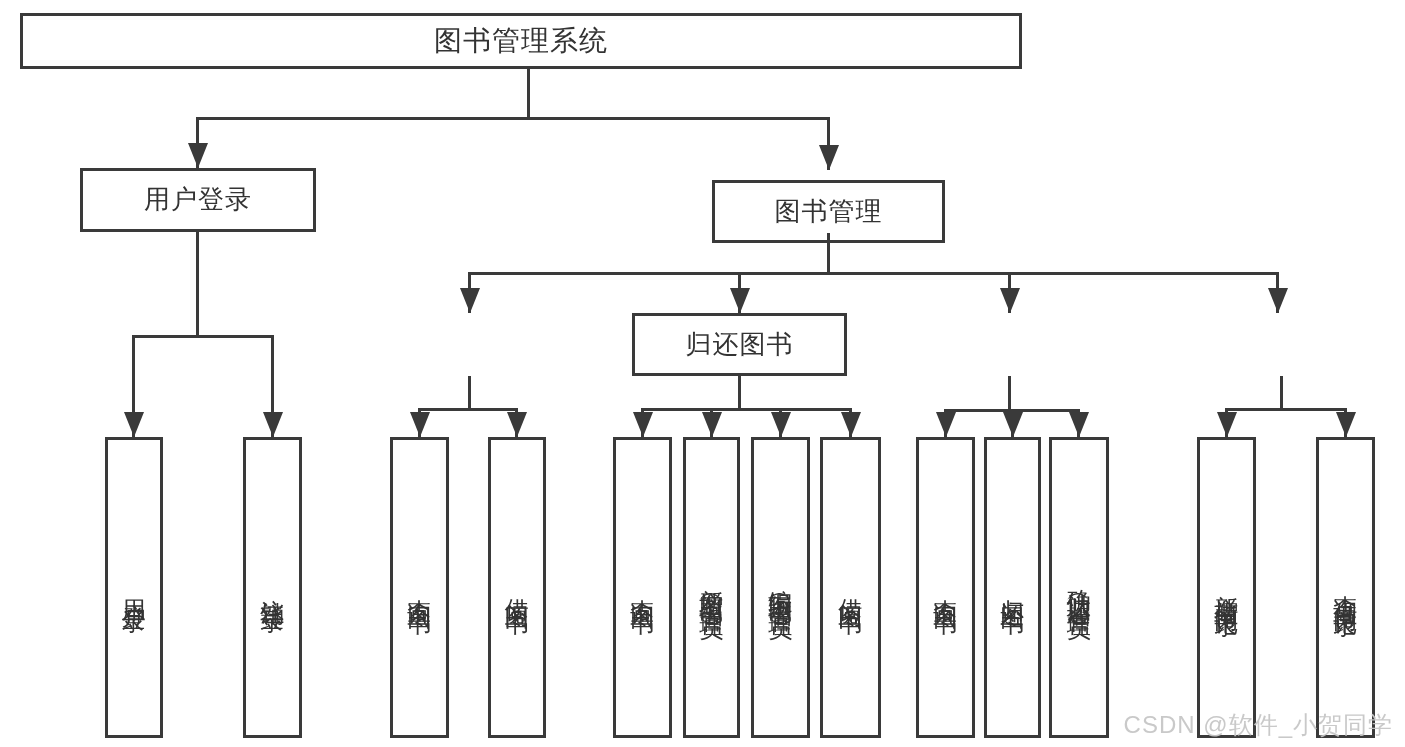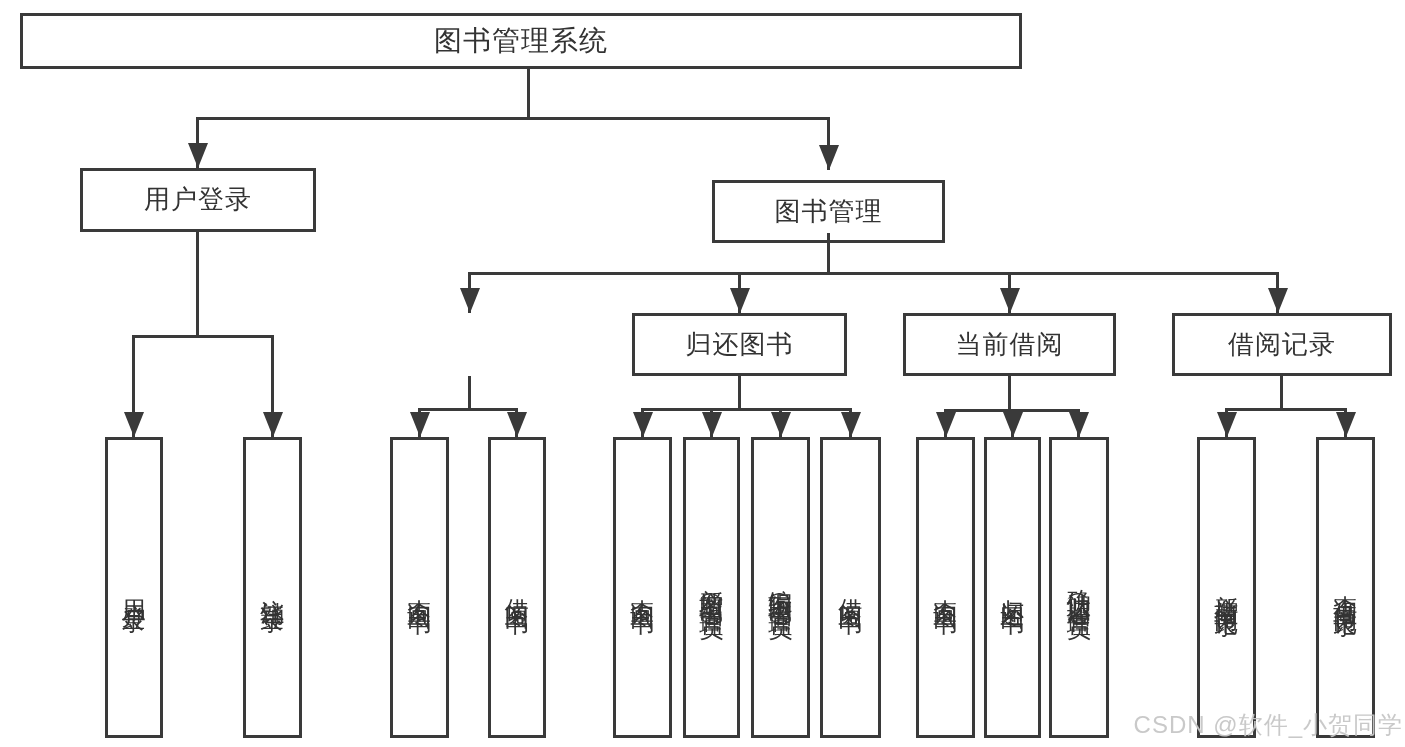--- a/index.html
+++ b/index.html
@@ -21,42 +21,40 @@
   }
   .line { position:absolute; background:#3a3a3a; }
   .arrow { position:absolute; width:3px; background:#3a3a3a; }
   .arrow::after {
     content:""; position:absolute; bottom:0; left:50%;
     transform:translateX(-50%); width:0; height:0;
     border-left:10px solid transparent; border-right:10px solid transparent;
     border-top:25px solid #3a3a3a;
   }
   .watermark {
-    position:absolute; right:2px; bottom:6px;
+    position:absolute; right:12px; bottom:6px;
     font-size:24px; color:rgba(198,198,198,0.95);
     letter-spacing:1px; white-space:nowrap; z-index:5;margin-left:16px;
   }
 </style>
 </head>
 <body>
 
 <div class="stage">
 
   <div class="box root" style="left:20px;top:13px;width:1002px;height:56px">图书管理系统</div>
 
   <div class="box h" style="left:80px;top:168px;width:236px;height:64px">用户登录</div>
 
   <div class="box h" style="left:712px;top:180px;width:233px;height:63px">图书管理</div>
 
 
   <div class="box h" style="left:632px;top:313px;width:215px;height:63px">归还图书</div>
 
-  <div class="box h" style="left:903px;top:313px;width:213px;height:63px">当前借阅</div>
 
-  <div class="box h" style="left:1172px;top:313px;width:220px;height:63px">借阅记录</div>
 
   <div class="box v" style="left:105px;top:437px;width:58px;height:301px">用户登录</div>
 
   <div class="box v" style="left:243px;top:437px;width:59px;height:301px">注销登录</div>
 
   <div class="box v" style="left:390px;top:437px;width:59px;height:301px">查询图书</div>
 
   <div class="box v" style="left:488px;top:437px;width:58px;height:301px">借阅图书</div>
 
   <div class="box v" style="left:613px;top:437px;width:59px;height:301px">查询图书</div>

